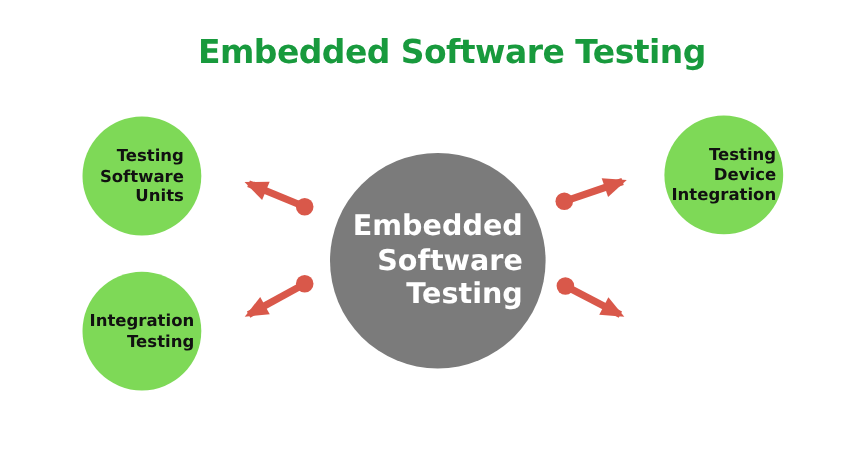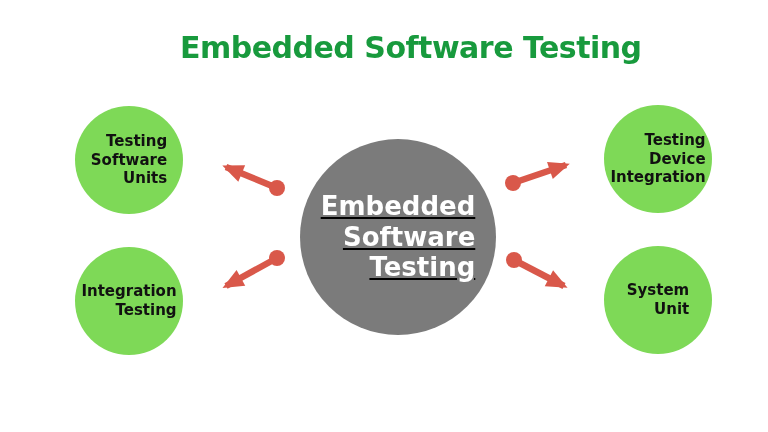--- a/index.html
+++ b/index.html
@@ -39,21 +39,20 @@
   .node span {
     white-space: pre-line;
     font-weight: bold;
   }
   .center-node {
     left: 300px;
     top: 139px;
     width: 196px;
     height: 196px;
     background: #7b7b7b;
-    text-decoration: underline;
   }
   .center-node span {
     color: #ffffff;
     font-size: 26px;
     line-height: 1.18;
   }
   .sat {
     width: 108px;
     height: 108px;
     background: #7ed957;
@@ -99,24 +98,20 @@
     <span>Integration
 Testing</span>
   </div>
 
   <div class="node sat tr">
     <span>Testing
 Device
 Integration</span>
   </div>
 
-  <div class="node sat br">
-    <span>System
-Unit</span>
-  </div>
 
   <svg class="arrows" viewBox="0 0 768 432" xmlns="http://www.w3.org/2000/svg">
     <defs>
       <marker id="arrowhead" markerWidth="24" markerHeight="22" refX="18" refY="10" orient="auto" markerUnits="userSpaceOnUse">
         <path d="M1,1 L22,10 L1,19 Z" fill="#d9584a"></path>
       </marker>
     </defs>
 
     <g stroke-width="6.5" fill="none" stroke="#d9584a">
       <line x1="277" y1="188" x2="226" y2="167" marker-end="url(#arrowhead)"></line>

